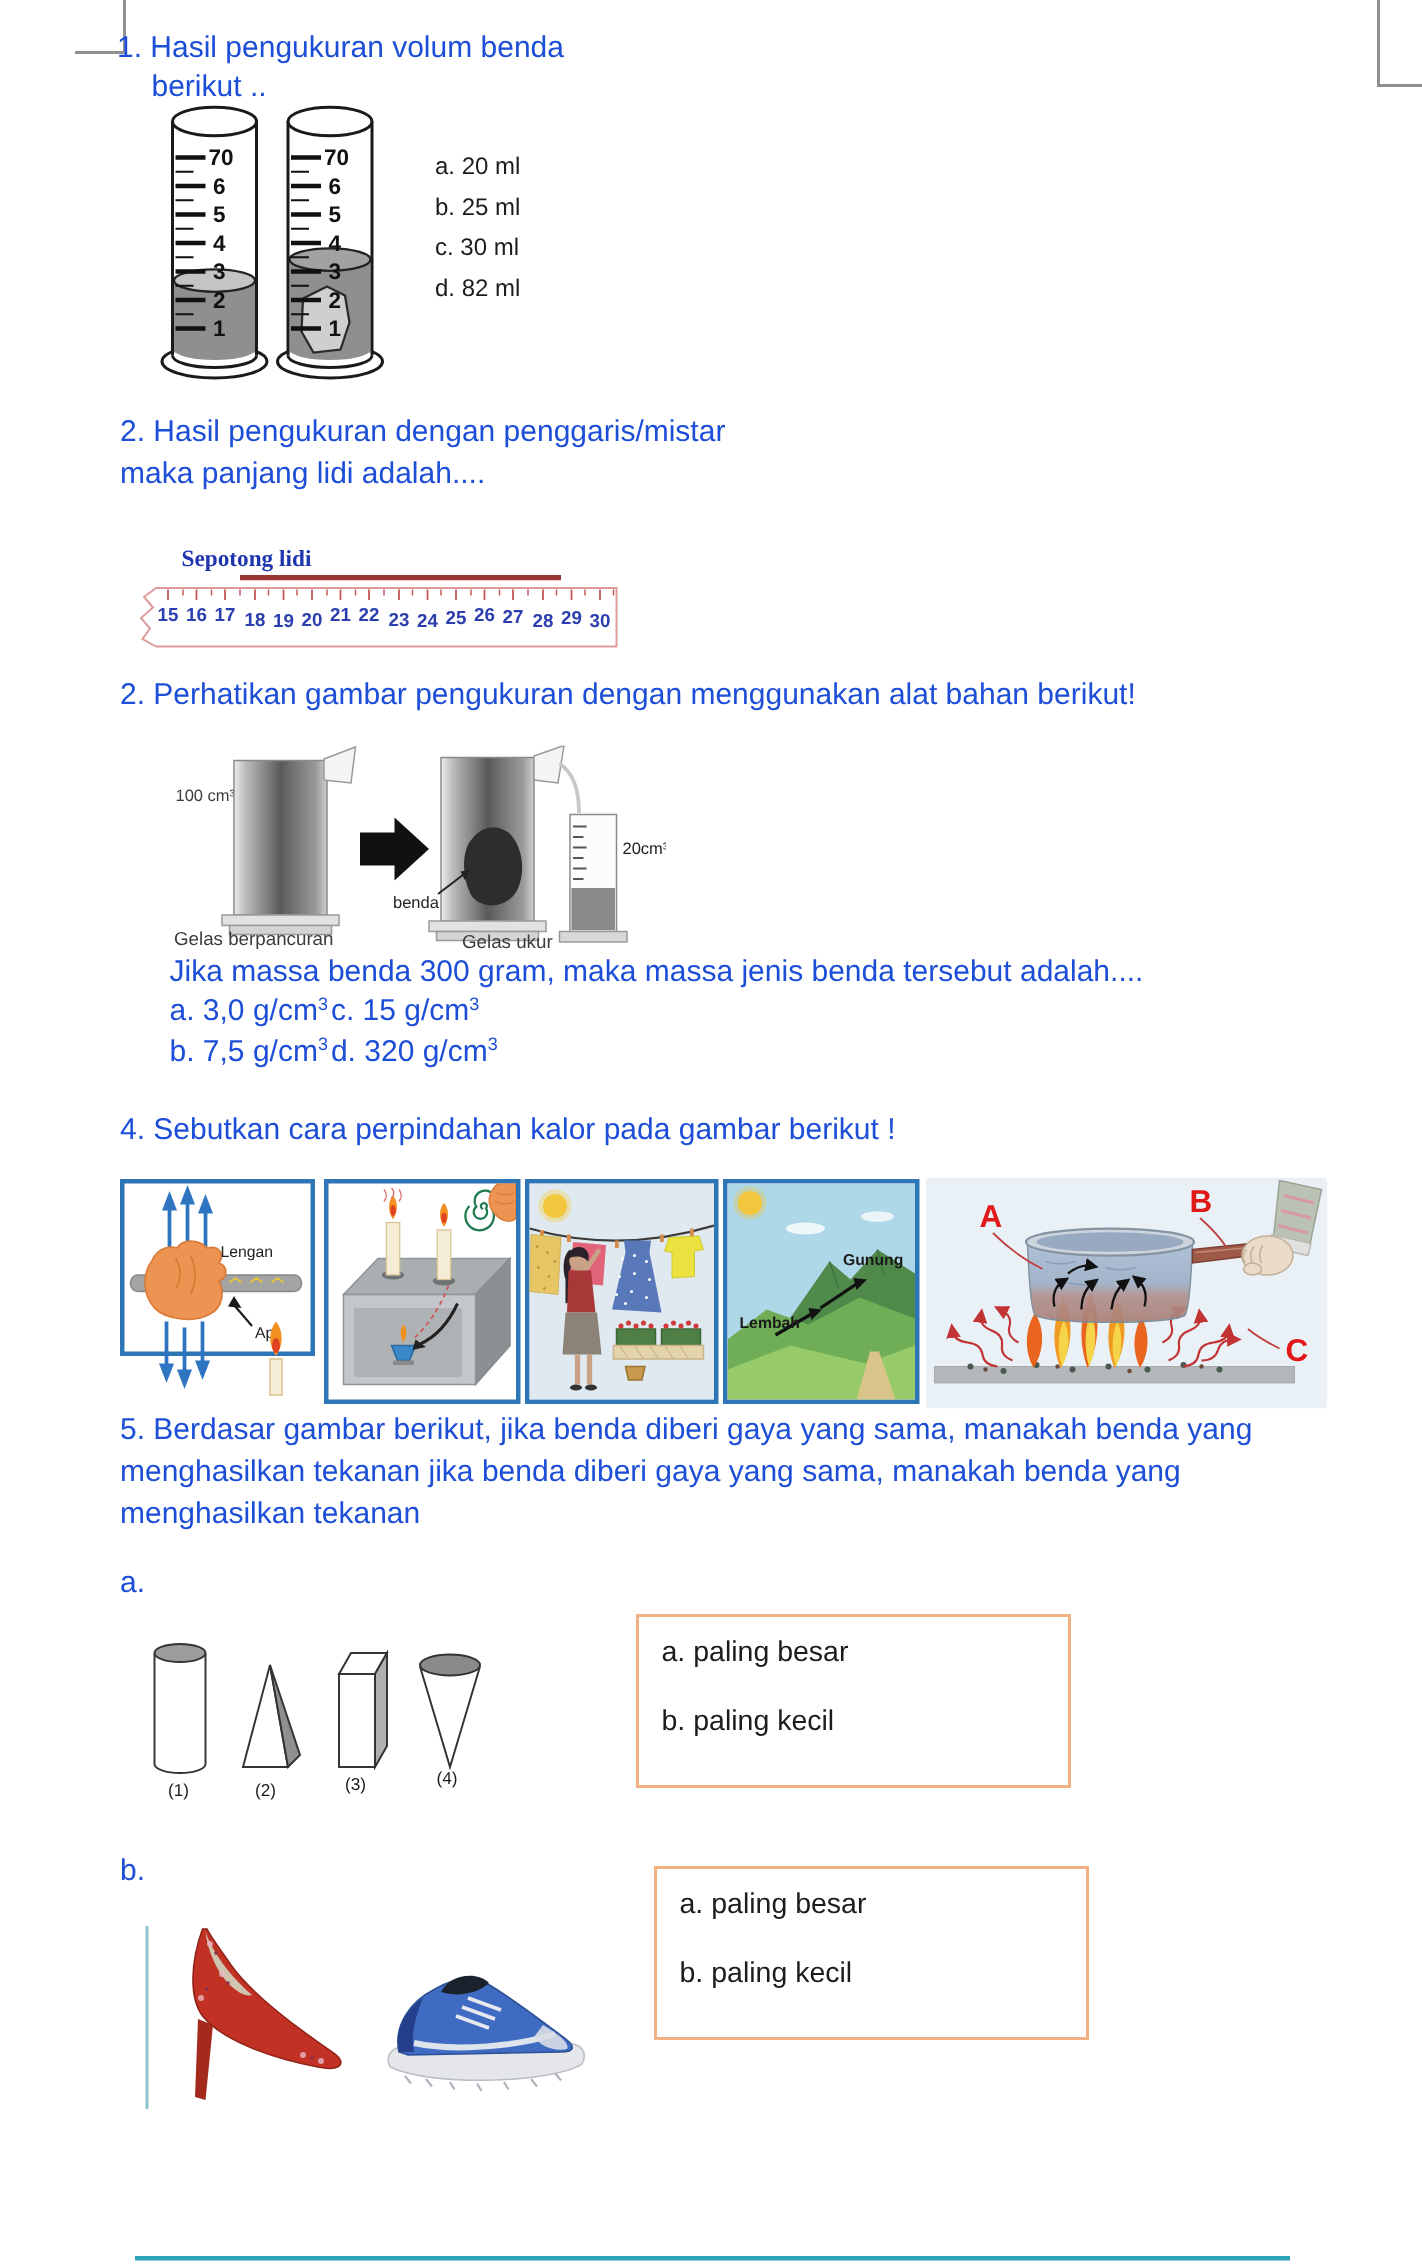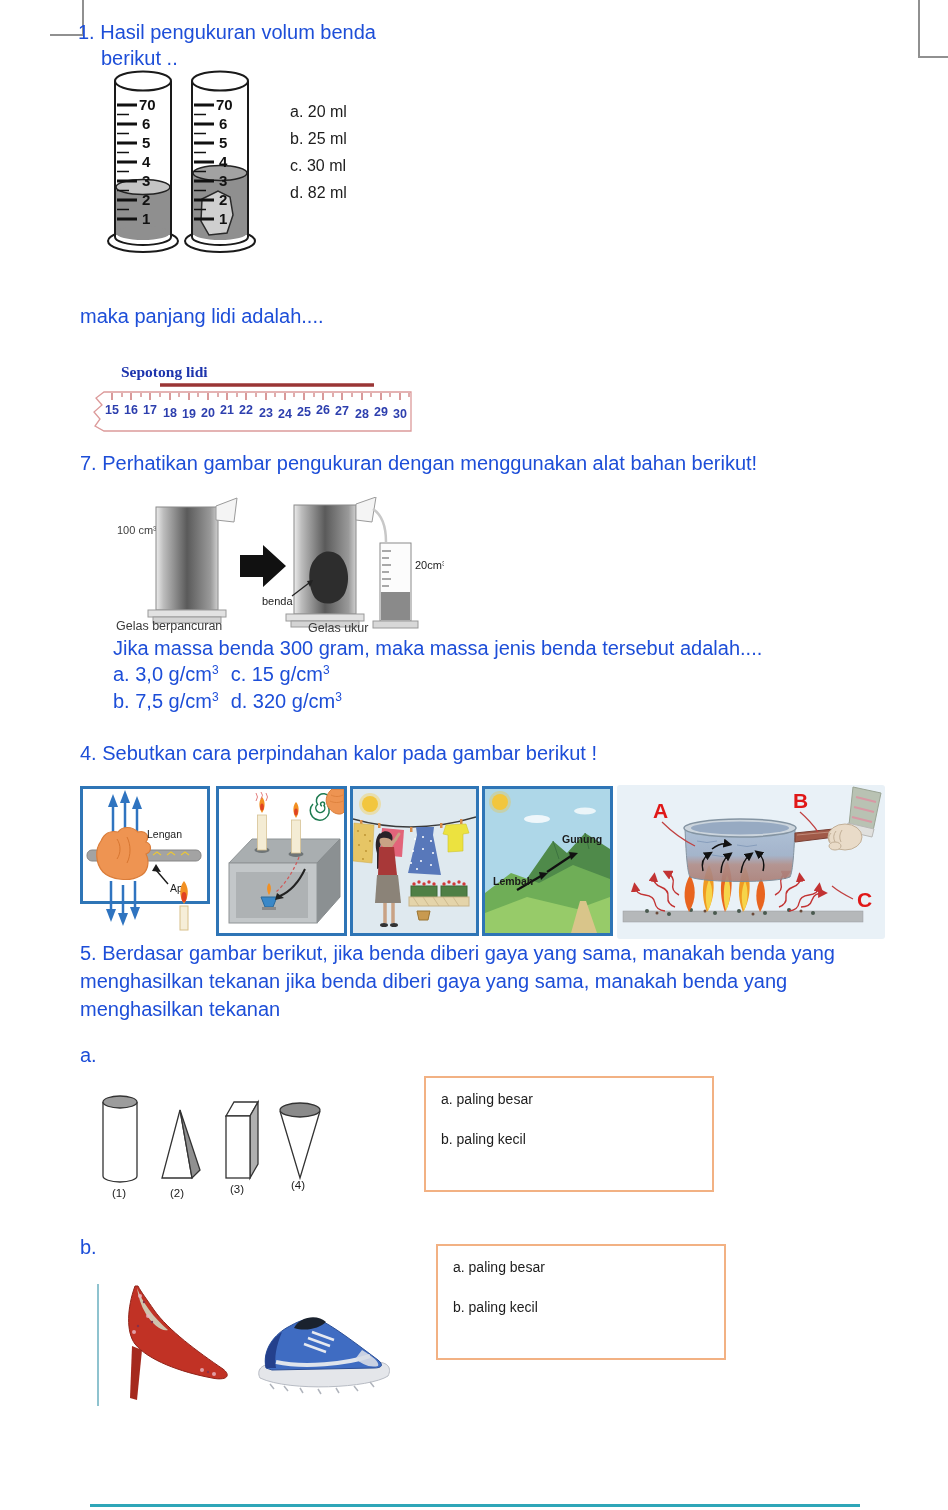--- a/index.html
+++ b/index.html
@@ -3,24 +3,24 @@
 <meta charset="utf-8">
 <style>
   html,body{margin:0;padding:0;background:#ffffff;}
   .page{position:relative;width:948px;height:1510px;background:#fff;overflow:hidden;
         font-family:"Liberation Sans",sans-serif;color:#1c1c1c;}
   .t{position:absolute;font-size:20px;white-space:nowrap;color:#1d4ed8;}
   .mark{position:absolute;background:#909090;}
   .fig{position:absolute;}
   .panel{position:absolute;border:3px solid #2e75b6;background:#fff;box-sizing:border-box;}
   .obox{position:absolute;border:2px solid #f2b183;background:#fff;box-sizing:border-box;
-        font-size:14px;padding:13px 0 0 15px;}
+        font-size:19px;padding:13px 0 0 15px;}
   .obox .opt{margin-bottom:24px;white-space:nowrap;}
   .sup{font-size:12px;position:relative;top:-7px;}
-  .optc{margin-left:12px;}
+  .optc{margin-left:2px;}
   .q1opts{position:absolute;left:290px;top:98px;line-height:27px;font-size:16px;}
   .vline{position:absolute;background:#8fc3cf;}
   .tealbar{position:absolute;background:#2fa6b8;}
   svg text{font-family:"Liberation Sans",sans-serif;}
   .serif{font-family:"Liberation Serif",serif;}
 </style>
 </head>
 <body>
 
 <div class="page">
@@ -77,20 +77,21 @@
     </g>
   </svg>
 
   <div class="q1opts">
     <div>a. 20 ml</div>
     <div>b. 25 ml</div>
     <div>c. 30 ml</div>
     <div>d. 82 ml</div>
   </div>
 
+  <div class="t" style="left:80px;top:277px">2.  Hasil pengukuran dengan penggaris/mistar</div>
   <div class="t" style="left:80px;top:305px">maka  panjang lidi adalah....</div>
 
   <svg class="fig" style="left:84px;top:358px" width="332" height="78" viewBox="0 0 332 78">
     <text x="37" y="19" class="serif" font-size="15.5" font-weight="bold" fill="#1e35ad">Sepotong lidi</text>
     <line x1="76" y1="27" x2="290" y2="27" stroke="#9a3535" stroke-width="3.5"></line>
     <path d="M20,34 L327,34 L327,73 L20,73 L11,68 L16,61 L10,54 L18,47 L12,40 Z" fill="#fff" stroke="#dc9a9a" stroke-width="1.3"></path>
     <path d="M28,35v7M47,35v7M66,35v7M86,35v7M105,35v7M124,35v7M143,35v7M162,35v7M182,35v7M201,35v7M220,35v7M239,35v7M258,35v7M278,35v7M297,35v7M316,35v7" stroke="#c05858" stroke-width="1.2"></path>
     <path d="M38,35v4M57,35v4M76,35v4M95,35v4M114,35v4M134,35v4M153,35v4M172,35v4M191,35v4M210,35v4M230,35v4M249,35v4M268,35v4M287,35v4M306,35v4M325,35v4" stroke="#c05858" stroke-width="1"></path>
     <g class="serif" font-size="12.5" font-weight="bold" fill="#2d3fae" text-anchor="middle">
       <text x="28" y="56">15</text>
@@ -105,21 +106,21 @@
       <text x="201" y="60">24</text>
       <text x="220" y="58">25</text>
       <text x="239" y="56">26</text>
       <text x="258" y="57">27</text>
       <text x="278" y="60">28</text>
       <text x="297" y="58">29</text>
       <text x="316" y="60">30</text>
     </g>
   </svg>
 
-  <div class="t" style="left:80px;top:452px">7. Perhatikan gambar pengukuran dengan menggunakan alat bahan berikut!</div>
+  <div class="t" style="left:80px;top:452px">2. Perhatikan gambar pengukuran dengan menggunakan alat bahan berikut!</div>
 
   <svg class="fig" style="left:112px;top:497px" width="332" height="138" viewBox="0 0 332 138">
     <defs>
       <linearGradient id="gq3" x1="0" y1="0" x2="1" y2="0">
         <stop offset="0" stop-color="#ececec"></stop>
           <stop offset="0.12" stop-color="#bdbdbd"></stop>
         <stop offset="0.5" stop-color="#5a5a5a"></stop>
           <stop offset="0.88" stop-color="#9a9a9a"></stop>
         <stop offset="1" stop-color="#cfcfcf"></stop>
       </linearGradient>

